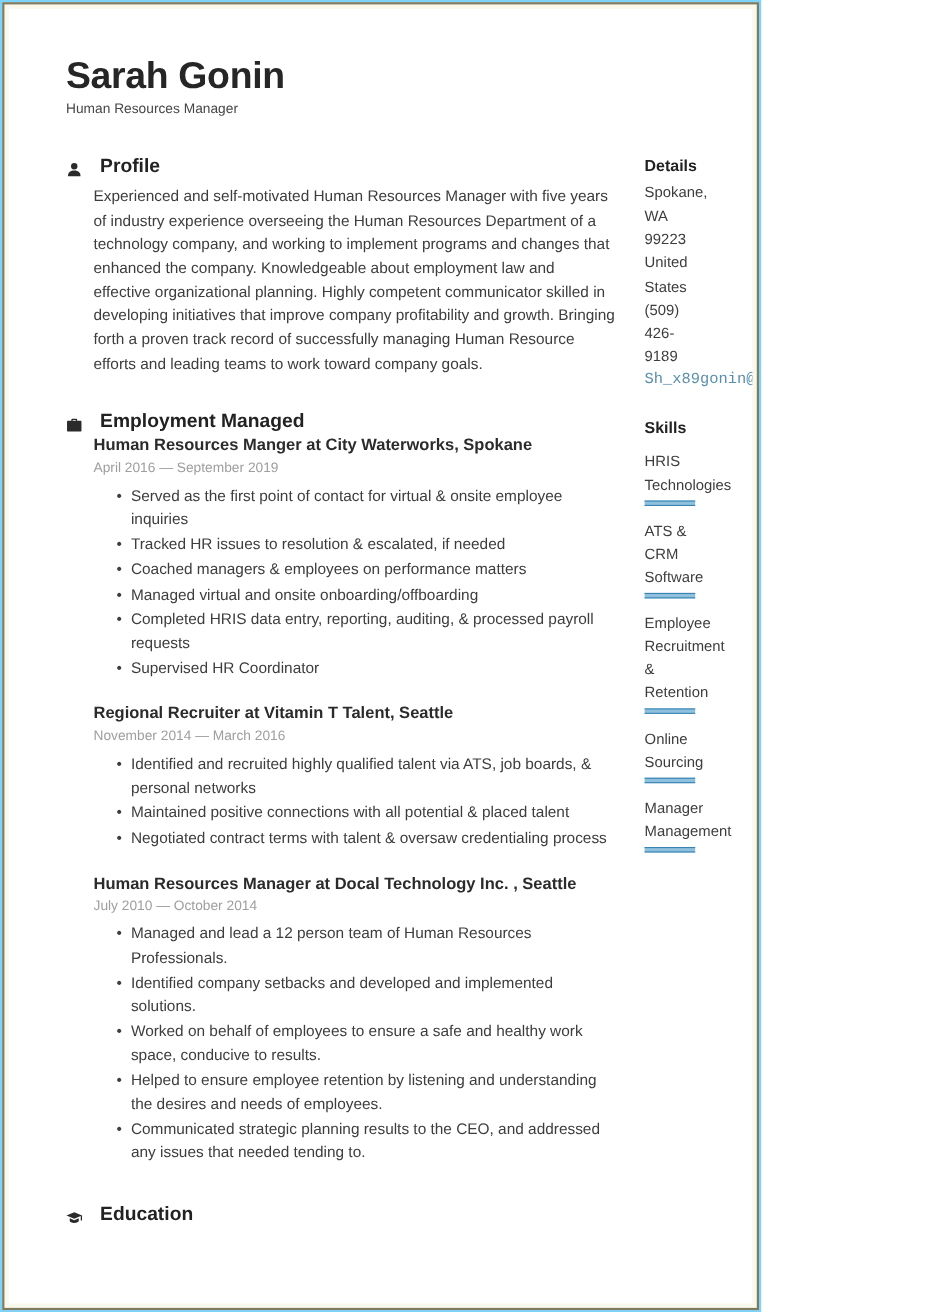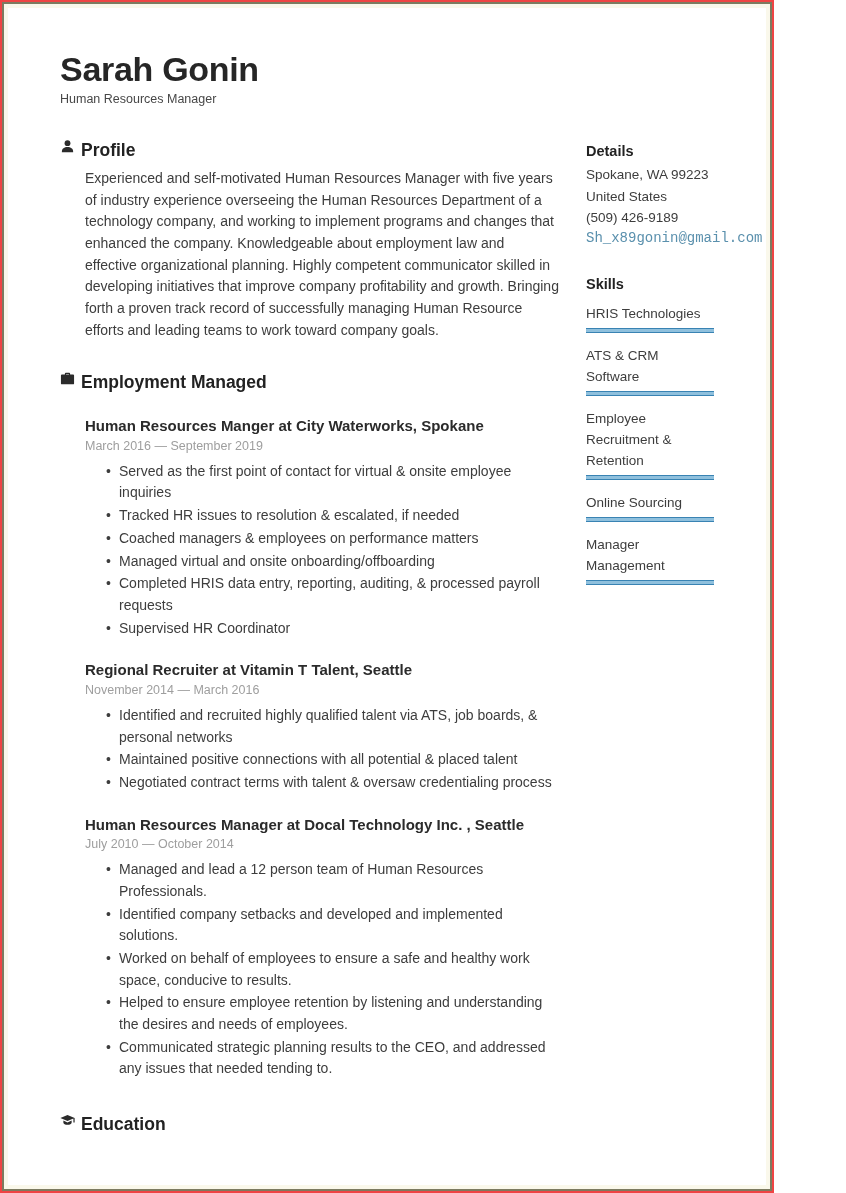--- a/index.html
+++ b/index.html
@@ -2,23 +2,23 @@
 <html><head>
 <meta charset="utf-8">
 <style>
   * { box-sizing: border-box; margin: 0; padding: 0; }
   html, body { width: 846px; }
   body {
     font-family: "Liberation Sans", sans-serif;
     background: #ffffff;
   }
   .frame-outer {
-    width: 774px;
+    width: 692px;
     height: 1193px;
-    background: #ef4444;
+    background: #7dd3fc;
     padding: 2px;
   }
   .frame-mid {
     width: 100%;
     height: 100%;
     border: 2px solid #7d7b60;
     background: #faf8eb;
     padding: 4px;
   }
   .page {
@@ -43,41 +43,41 @@
     margin-top: 4px;
   }
   
   .columns { display: flex; margin-top: 33px; }
   .main-col { width: 500px; flex: none; }
   .side-col { flex: 1; margin-left: 26px; min-width: 0; padding-top: 2px; }
 
   
   .section-heading {
     display: flex;
-    align-items: flex-start;
-    gap: 6px;
+    align-items: flex-end;
+    gap: 16px;
     font-size: 17.5px;
     font-weight: 700;
     color: #222222;
     line-height: 1.3;
   }
   .section-heading .icon { width: 15px; height: 15px; flex: none; display: flex; align-items: center; }
   .section-heading .icon svg { width: 15px; height: 15px; fill: #2b2b2b; }
   .section-body { margin-left: 25px; }
 
   .profile-text {
     font-size: 14px;
     line-height: 21.7px;
     color: #3d3d3d;
     margin-top: 6px;
   }
 
   .employment-section { margin-top: 30px; }
   .job { margin-top: 21px; }
-  .job:first-of-type { margin-top: 22px; }
+  .job:first-of-type { margin-top: 1px; }
   .job-title { font-size: 15px; font-weight: 700; color: #2b2b2b; line-height: 1.3; }
   .job-dates { font-size: 12.5px; color: #9e9e9e; margin-top: 3px; }
   ul.bullets { list-style: none; margin-top: 8px; }
   .bullets li {
     position: relative;
     padding-left: 34px;
     font-size: 14px;
     line-height: 21.7px;
     color: #3d3d3d;
     margin-bottom: 1px;
@@ -154,21 +154,21 @@
                 <svg viewBox="0 0 16 16">
                     <path d="M6.2 1.8h3.6c.6 0 1 .4 1 1v1h3.2c.6 0 1 .4 1 1v8.4c0 .6-.4 1-1 1H2c-.6 0-1-.4-1-1V4.8c0-.6.4-1 1-1h3.2v-1c0-.6.4-1 1-1zm.3 1.3v.7h3v-.7h-3z"></path>
                   </svg>
               </span>
               <span>Employment Managed</span>
             </div>
             <div class="section-body">
 
                 <div class="job">
                   <div class="job-title">Human Resources Manger at City Waterworks, Spokane</div>
-                  <div class="job-dates">March 2016 — September 2019</div>
+                  <div class="job-dates">April 2016 — September 2019</div>
                   <ul class="bullets">
 
                       <li>Served as the first point of contact for virtual &amp; onsite employee inquiries</li>
 
                       <li>Tracked HR issues to resolution &amp; escalated, if needed</li>
 
                       <li>Coached managers &amp; employees on performance matters</li>
 
                       <li>Managed virtual and onsite onboarding/offboarding</li>
 

